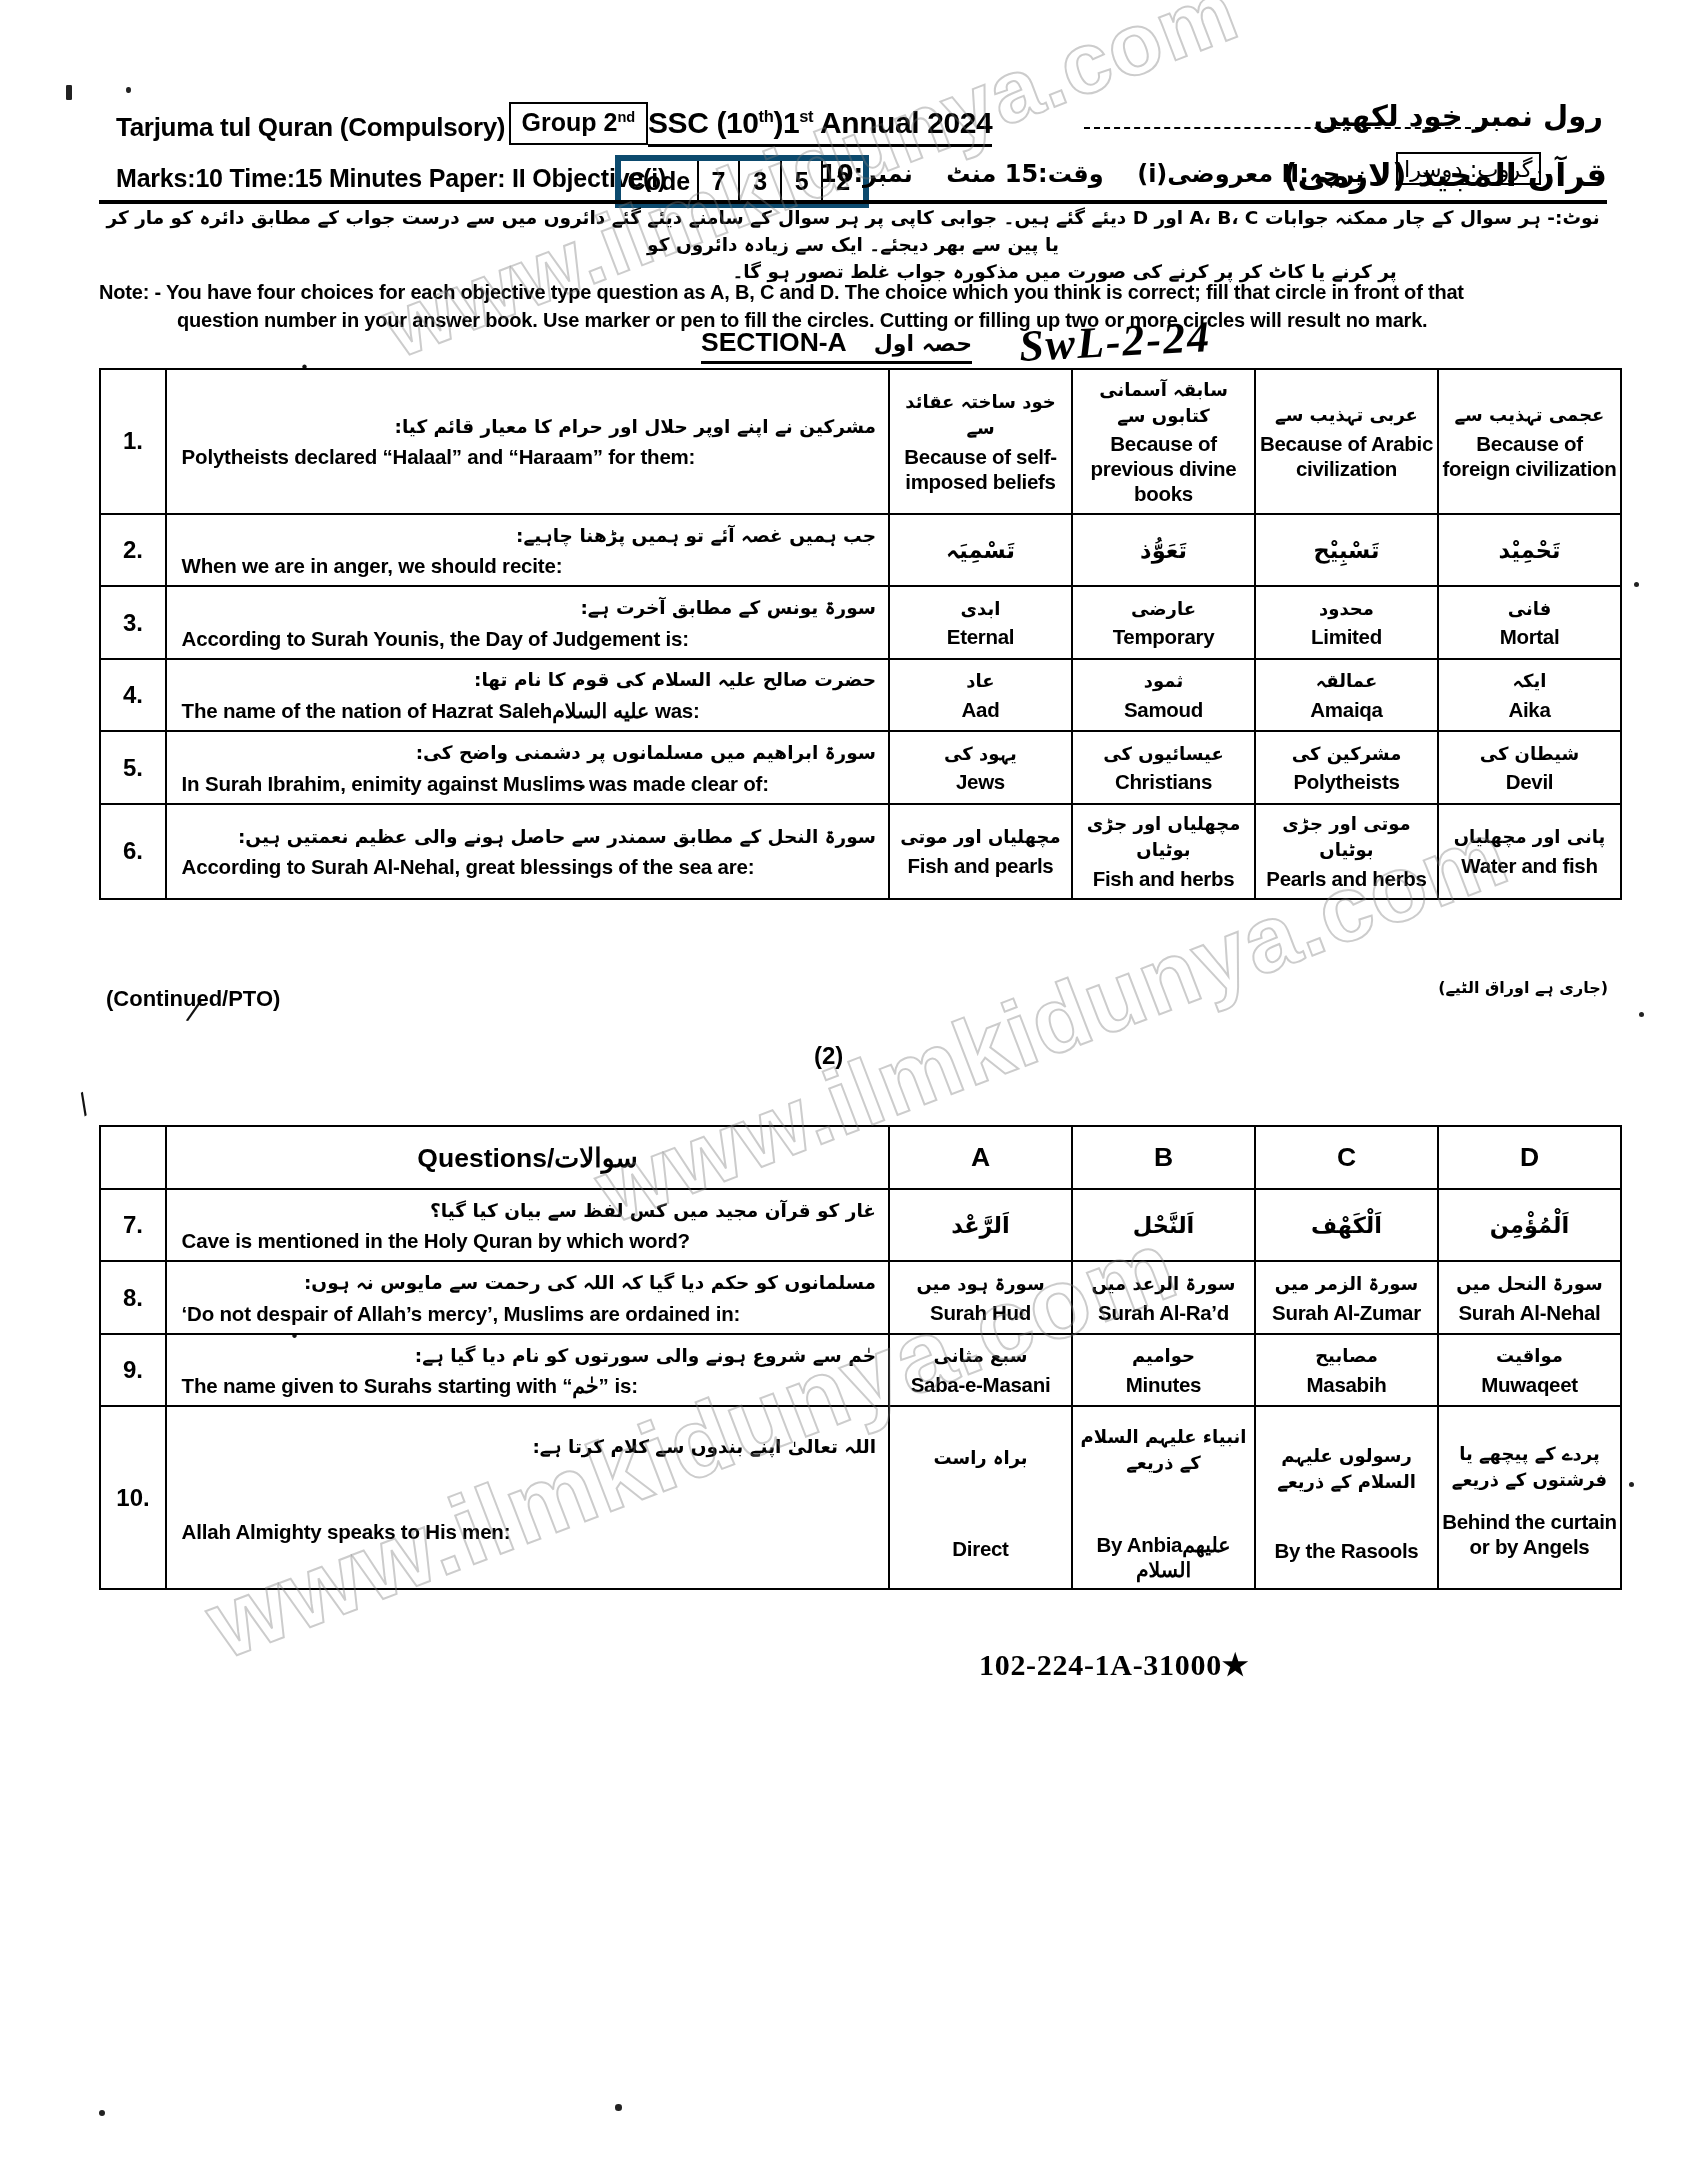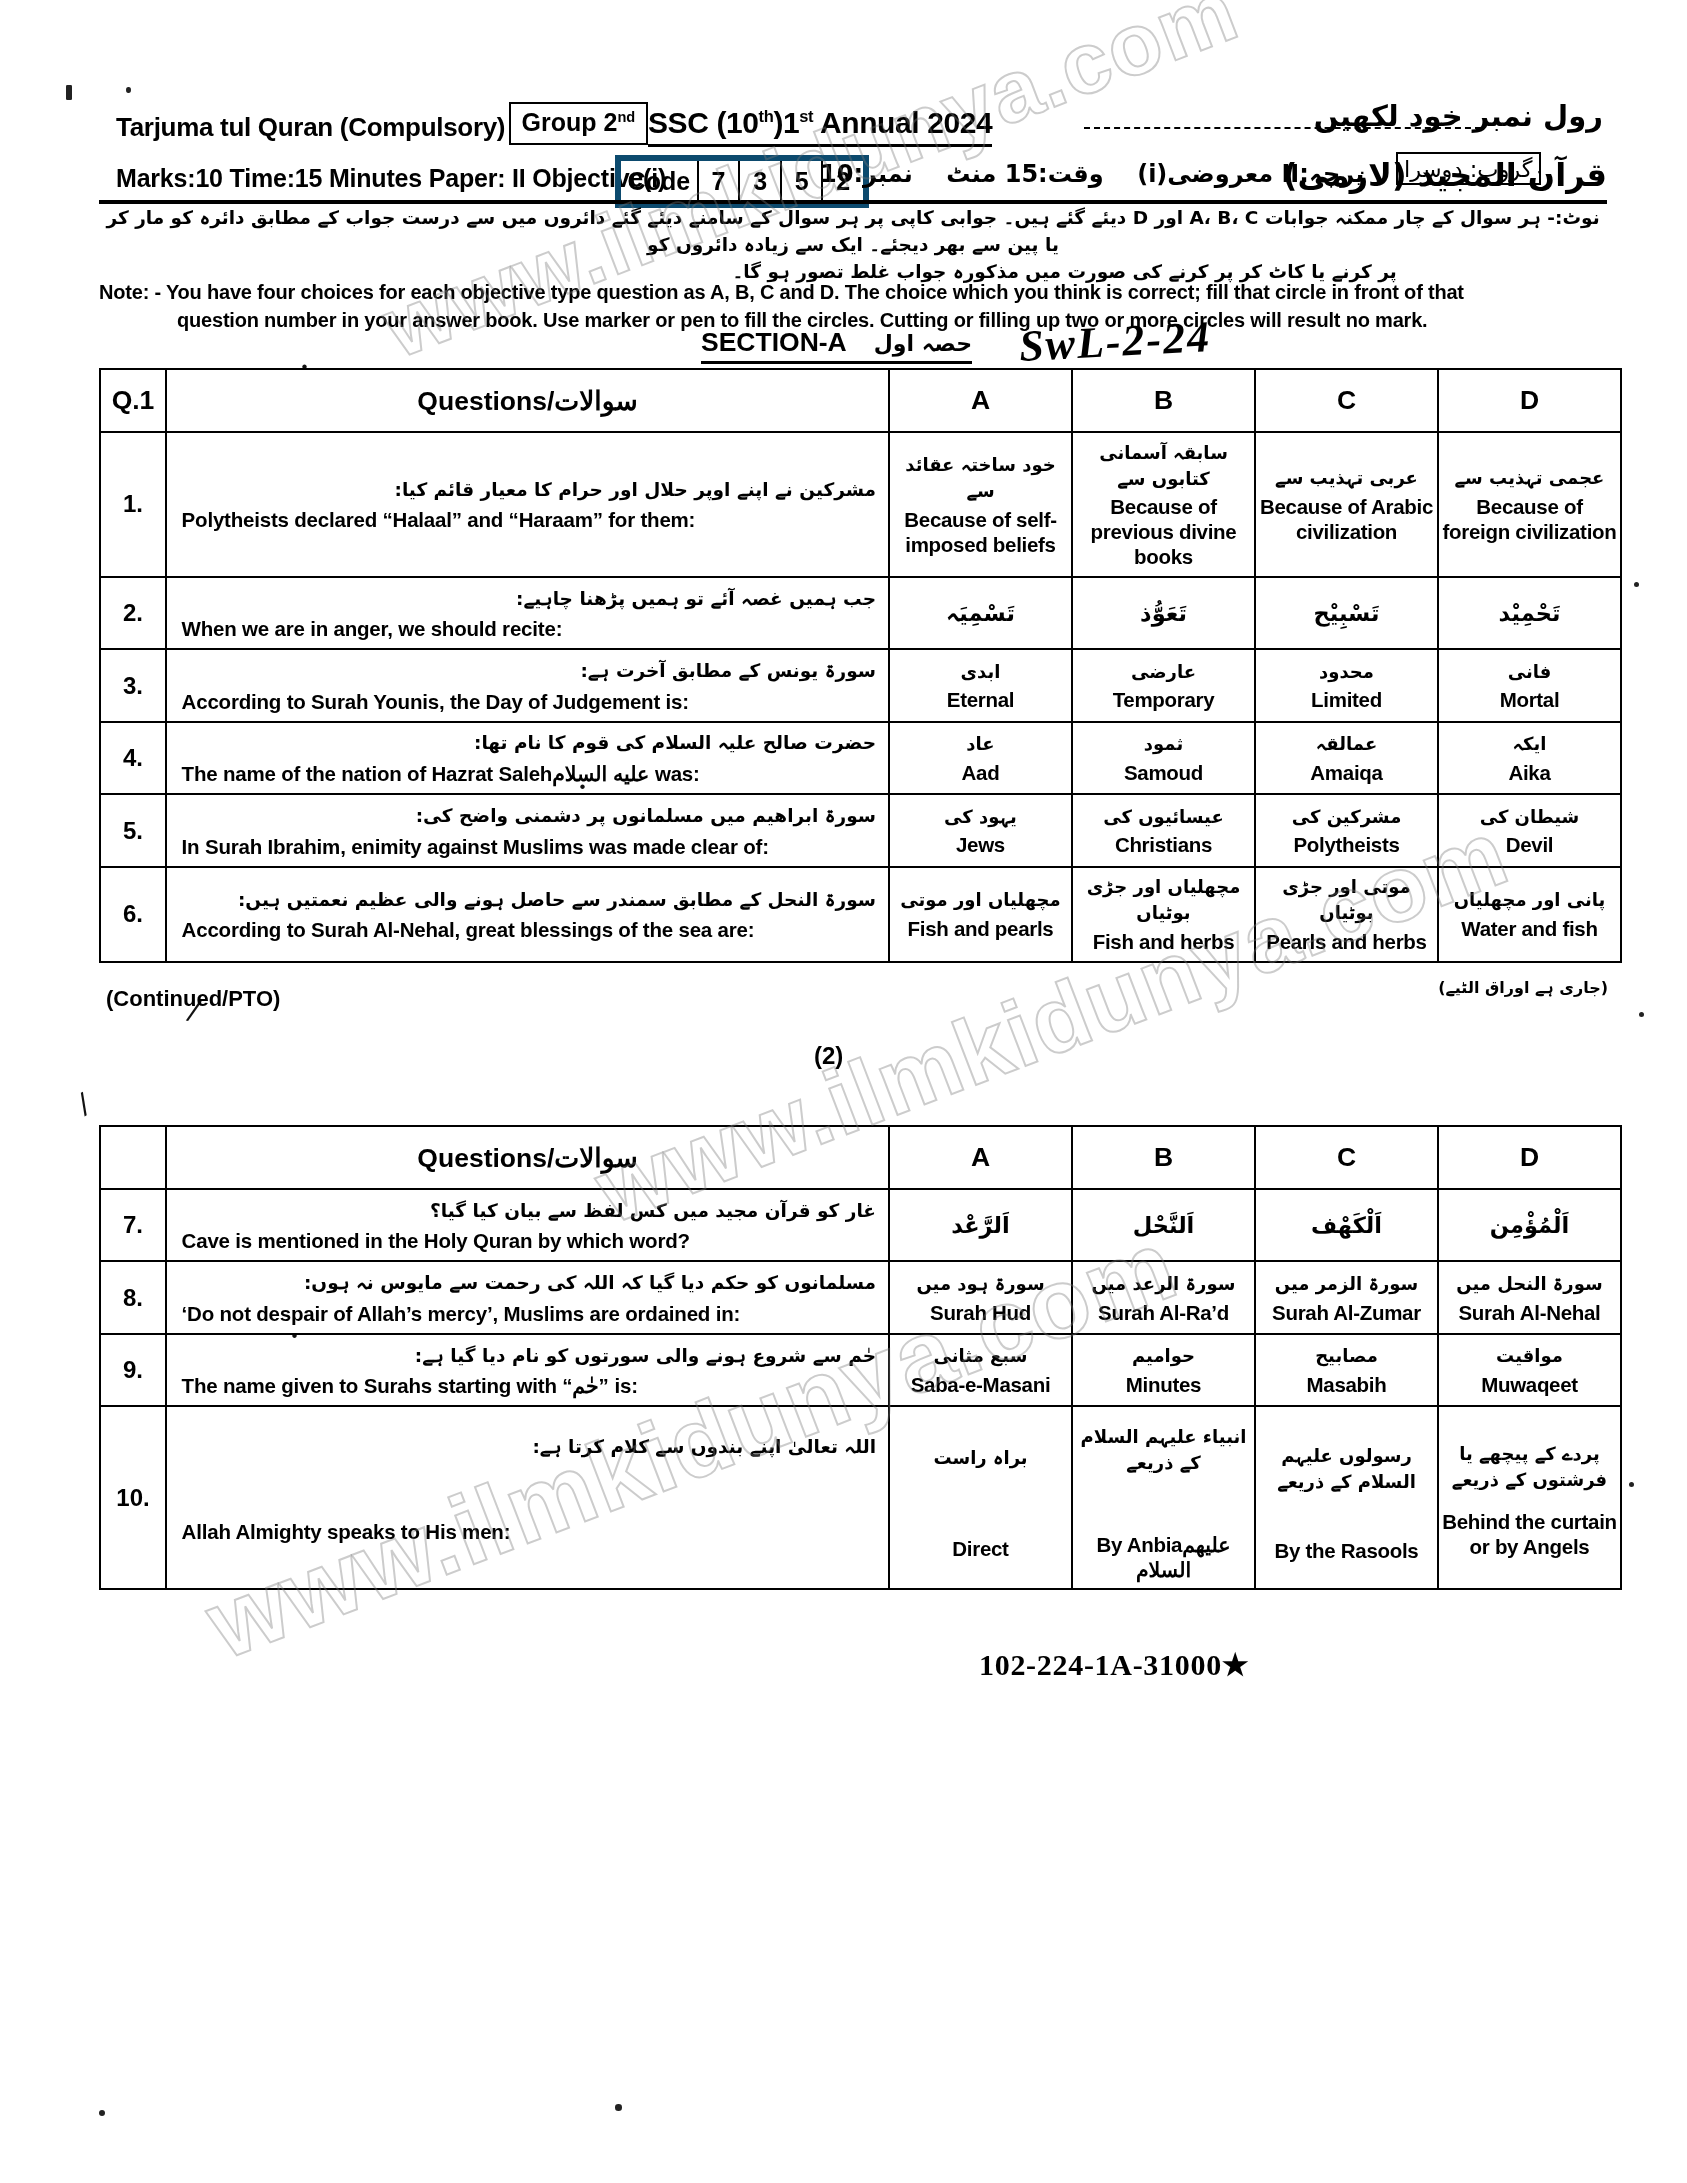--- a/index.html
+++ b/index.html
@@ -423,30 +423,20 @@
     <span class="indent">question number in your answer book. Use marker or pen to fill the circles. Cutting or filling up two or more circles will result no mark.</span>
   </div>
 
   <div class="section-head">
     <span>SECTION-A</span><span class="urdu">حصہ اول</span>
   </div>
   <div class="handwrite">SwL-2-24</div>
 
   <table class="mcq" style="top:368px;">
     <tbody>
-        <tr>
-      <td class="c-num hdr-cell">Q.1</td>
-      <td class="c-ques hdr-cell">
-        <span class="hdr-q">Questions/</span><span class="urdu-sm">سوالات</span>
-      </td>
-      <td class="c-opt hdr-cell">A</td>
-      <td class="c-opt hdr-cell">B</td>
-      <td class="c-opt hdr-cell">C</td>
-      <td class="c-opt hdr-cell">D</td>
-    </tr>
 
     <tr>
       <td class="c-num qnum">1.</td>
       <td class="c-ques">
         <div class="q-urdu">مشرکین نے اپنے اوپر حلال اور حرام کا معیار قائم کیا:</div>
         <div class="q-en">Polytheists declared “Halaal” and “Haraam” for them:</div>
       </td>
       <td class="c-opt">
         <div class="opt-urdu">خود ساختہ عقائد سے</div>
         <div class="opt-en">Because of self-imposed beliefs</div>

